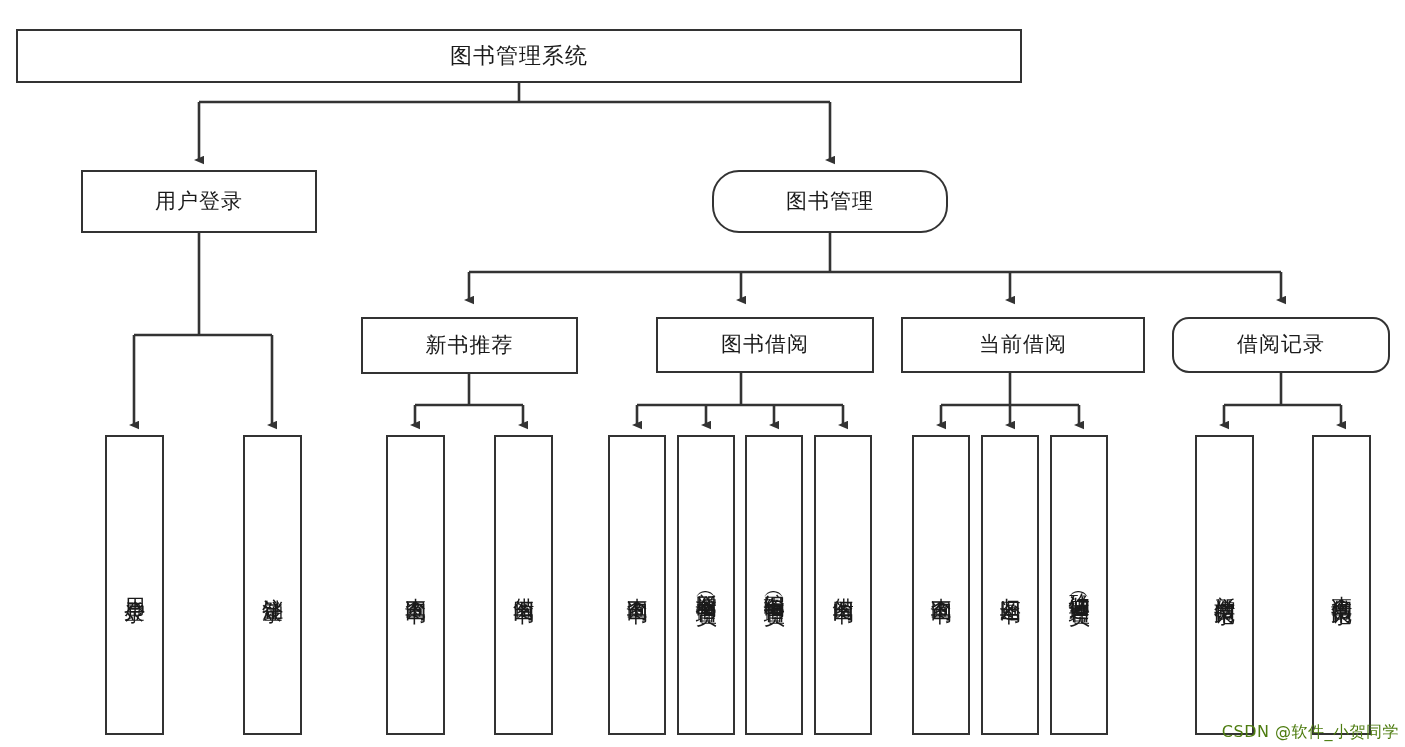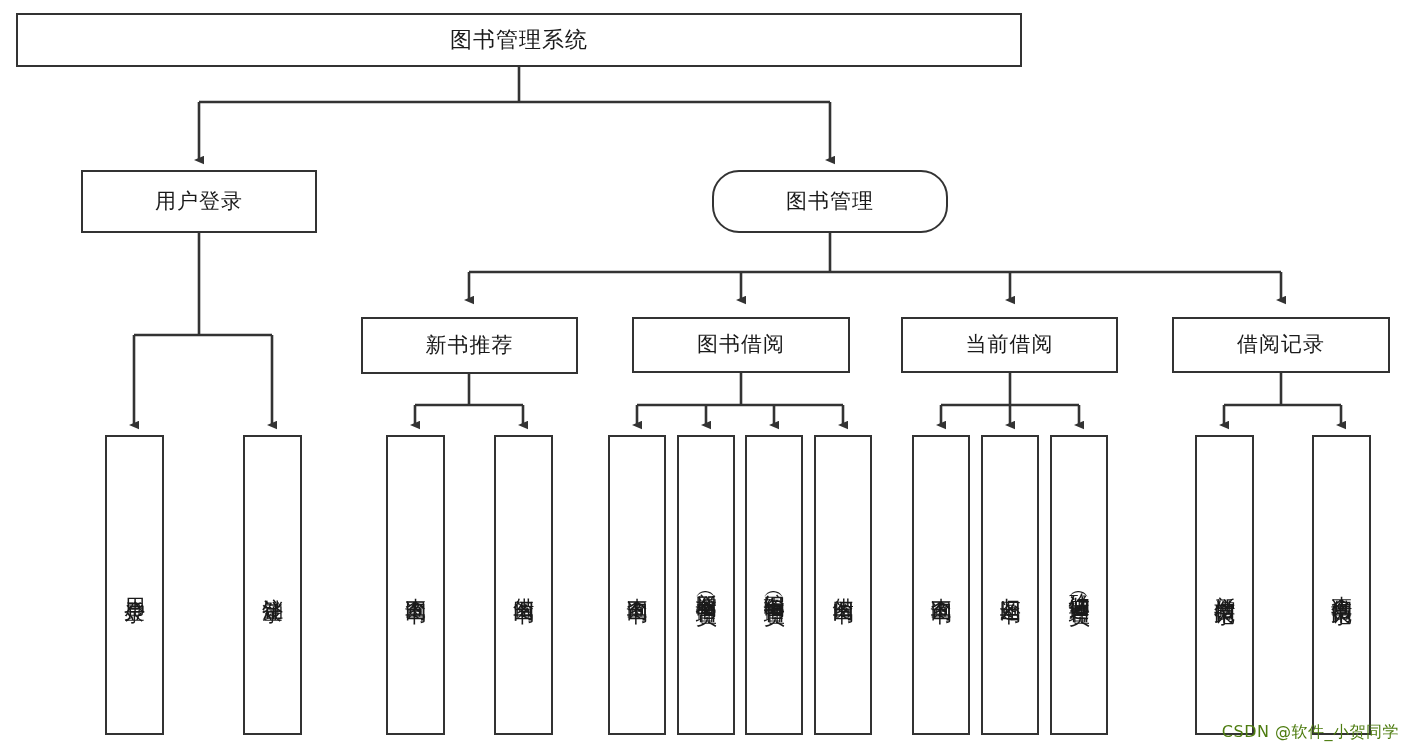--- a/index.html
+++ b/index.html
@@ -127,41 +127,41 @@
       <path d="M1010,405 L1010,425" marker-end="url(#arrowhead)"></path>
       <path d="M1079,405 L1079,425" marker-end="url(#arrowhead)"></path>
 
       <path d="M1281,373 L1281,405"></path>
       <path d="M1224,405 L1341,405"></path>
       <path d="M1224,405 L1224,425" marker-end="url(#arrowhead)"></path>
       <path d="M1341,405 L1341,425" marker-end="url(#arrowhead)"></path>
     </g>
   </svg>
 
-  <div class="node horiz root" style="left:16px; top:13px; width:1006px; height:54px;">
+  <div class="node horiz root" style="left:16px; top:29px; width:1006px; height:54px;">
     <span class="node-label">图书管理系统</span>
   </div>
 
   <div class="node horiz" style="left:81px; top:170px; width:236px; height:63px;">
     <span class="node-label">用户登录</span>
   </div>
   <div class="node horiz" style="left:712px; top:170px; width:236px; height:63px;border-radius:27px;">
     <span class="node-label">图书管理</span>
   </div>
 
   <div class="node horiz" style="left:361px; top:317px; width:217px; height:57px;">
     <span class="node-label">新书推荐</span>
   </div>
-  <div class="node horiz" style="left:632px; top:317px; width:218px; height:56px;">
+  <div class="node horiz" style="left:656px; top:317px; width:218px; height:56px;">
     <span class="node-label">图书借阅</span>
   </div>
-  <div class="node horiz" style="left:901px; top:317px; width:217px; height:56px;">
+  <div class="node horiz" style="left:901px; top:317px; width:244px; height:56px;">
     <span class="node-label">当前借阅</span>
   </div>
-  <div class="node horiz" style="left:1172px; top:317px; width:218px; height:56px;">
+  <div class="node horiz" style="left:1172px; top:317px; width:218px; height:56px;border-radius:17px;">
     <span class="node-label">借阅记录</span>
   </div>
 
   <div class="node leaf" style="left:105px; top:435px; width:59px; height:300px;">
     <span class="node-label">用户登录</span>
   </div>
   <div class="node leaf" style="left:243px; top:435px; width:59px; height:300px;">
     <span class="node-label">注销登录</span>
   </div>
 

